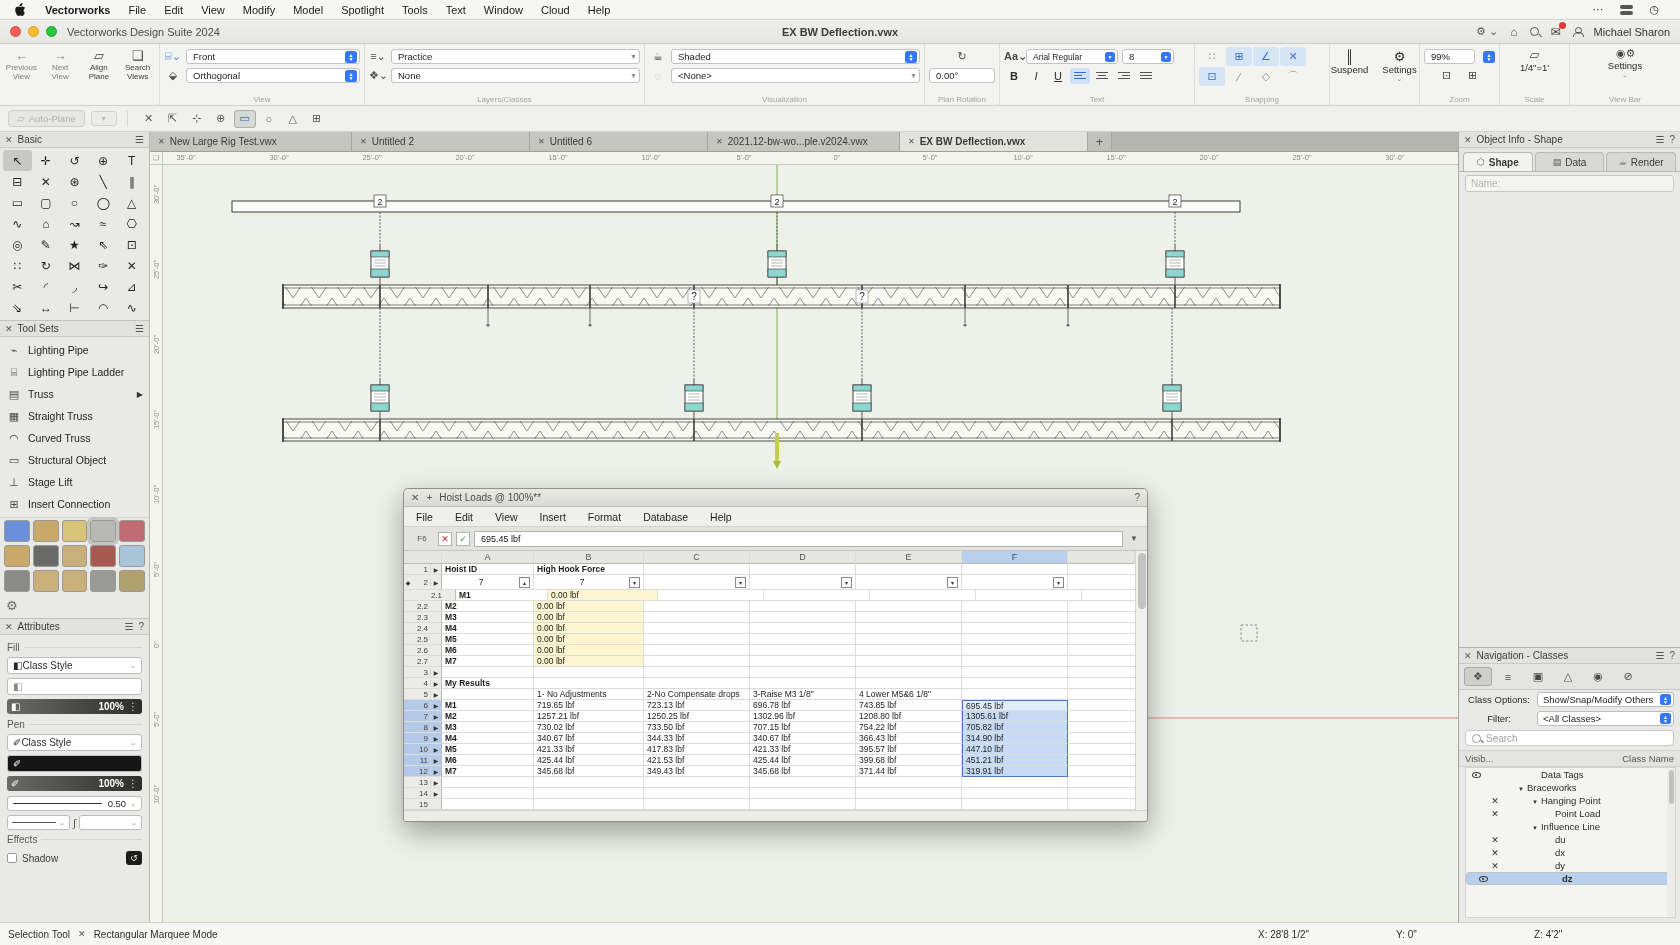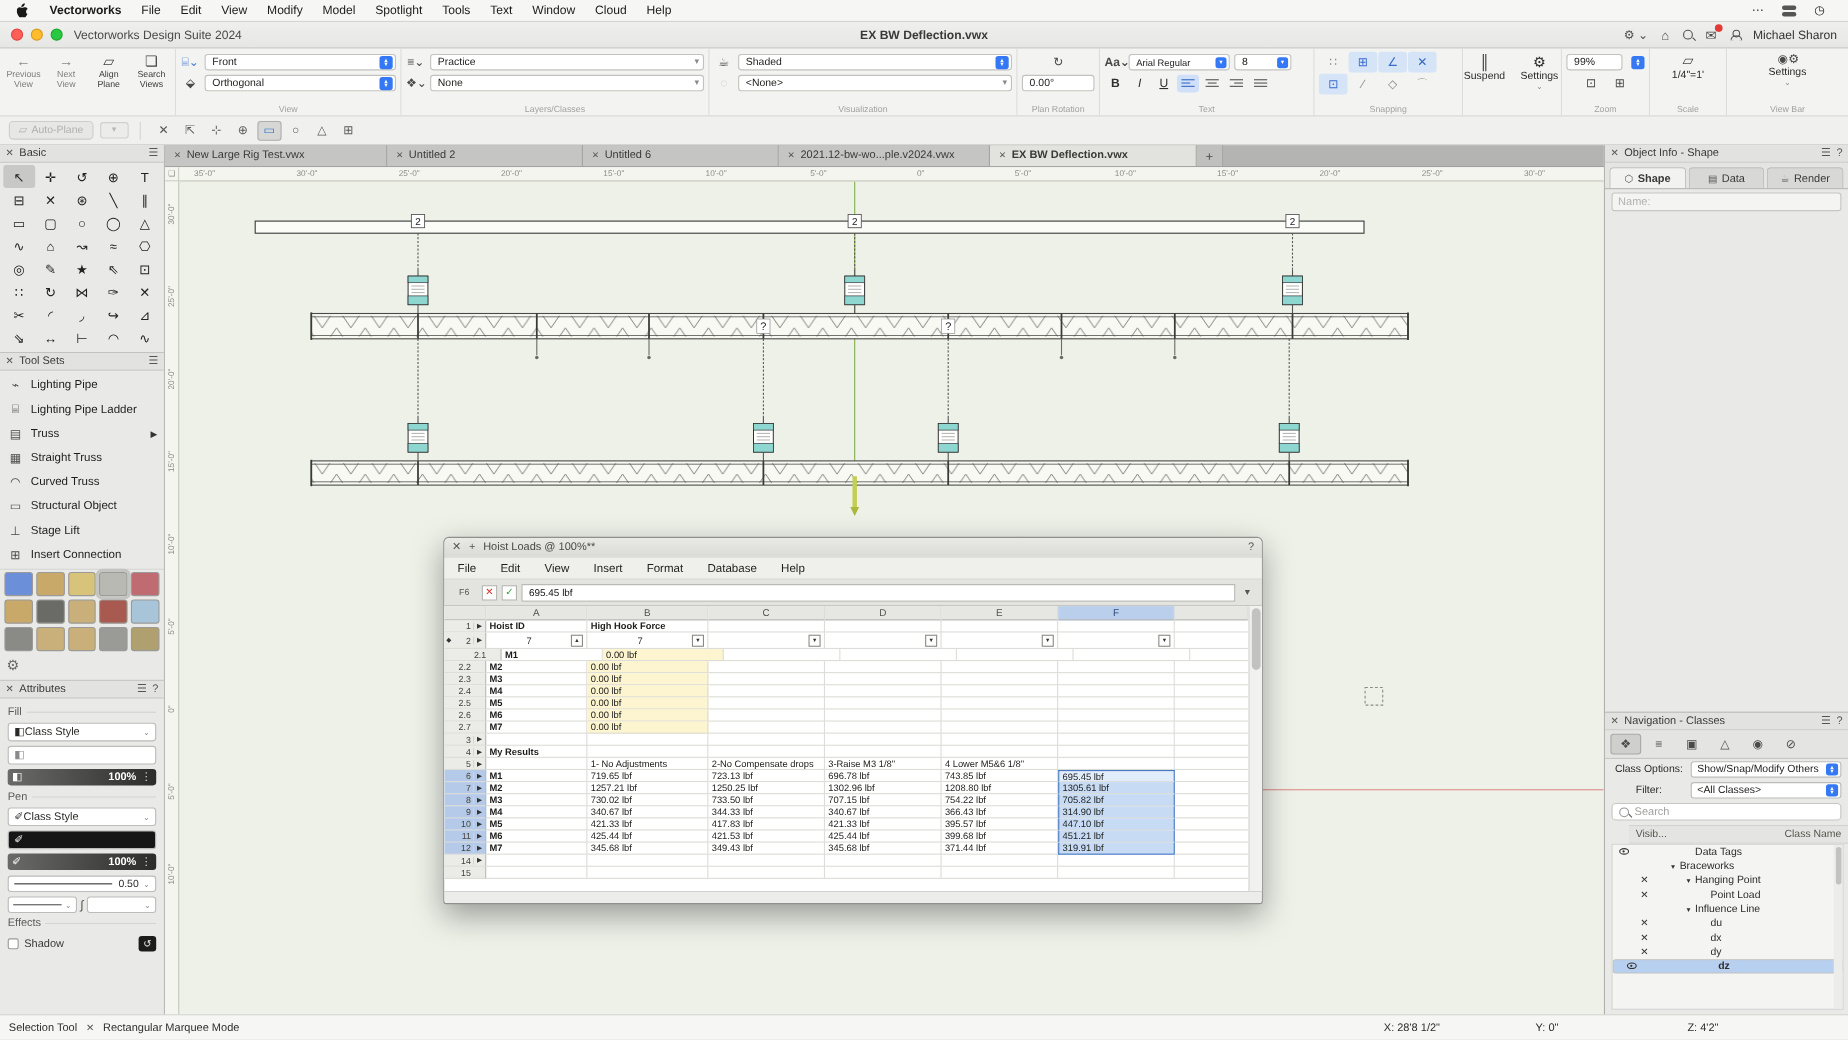--- a/index.html
+++ b/index.html
@@ -195,21 +195,21 @@
   .namerow{ padding:3px 6px 6px;}
   .namefield{ height:17px; background:#f4f4f2; border:1px solid #c6c6c4; border-radius:3px; font-size:10px; color:#b2b2b0; display:flex; align-items:center; padding:0 5px;}
   .navpanel{ flex:1; display:flex; flex-direction:column;}
   .navicons{ display:flex; gap:2px; padding:3px 5px; background:#e4e4e2; border-bottom:1px solid #c6c6c4;}
   .navico{ width:28px; height:19px; display:flex; align-items:center; justify-content:center; font-size:11px; color:#4a4a48; border-radius:3px; border:1px solid transparent;}
   .navico.active{ background:#cfcfcd; border-color:#a8a8a6;}
   .navrow{ display:flex; align-items:center; padding:2px 6px; gap:4px; font-size:9.5px; color:#2a2a28;}
   .navrow .lbl{ width:68px; flex:none;text-align:center;}
   .navsel{ flex:1; background:#fff; border:1px solid #bcbcba; border-radius:3px; height:15px; display:flex; align-items:center; font-size:9.5px; padding:0 2px 0 5px; color:#1d1d1b;}
   .searchbox{ margin:2px 6px 4px; background:#fff; border:1px solid #c6c6c4; border-radius:4px; height:16px; display:flex; align-items:center; gap:5px; padding:0 6px; font-size:10px; color:#a2a2a0;}
-  .clshead{ display:flex; font-size:9.5px; color:#55554f; padding:2px 6px; border-top:1px solid #d2d2d0; border-bottom:1px solid #d2d2d0; background:#e4e4e2;margin-left:22px;}
+  .clshead{ display:flex; font-size:9.5px; color:#55554f; padding:2px 6px; border-top:1px solid #d2d2d0; border-bottom:1px solid #d2d2d0; background:#e4e4e2;}
   .clshead .c1{ width:52px;}
   .clslist{ flex:1; background:#f4f4f2; margin:0 4px 4px 6px; border:1px solid #d2d2d0; position:relative; overflow:hidden;}
   .clsrow{ display:flex; align-items:center; height:13px; font-size:9.5px; color:#2b2b29; position:relative;}
   .clsrow.sel{ background:#b8d0f0;}
   .clsrow .vis1{ width:20px; text-align:center; flex:none;}
   .clsrow .vis2{ width:18px; text-align:center; flex:none; font-size:9px; color:#333;}
   .clsrow .tri{ font-size:6px; color:#333; margin-right:3px;}
   .eye{ display:inline-block; width:9px; height:6px; border:1px solid #333; border-radius:50%; position:relative; vertical-align:middle;}
   .eye::after{ content:""; position:absolute; left:2.5px; top:1px; width:2px; height:2px; border-radius:50%; background:#333;}
   .clscroll{ position:absolute; right:0; top:0; bottom:0; width:8px; background:#ececea;}
@@ -1133,20 +1133,33 @@
                 <div class="scell bold" style="width: 92px;">M7</div>
                 <div class="scell" style="width: 110px;">345.68 lbf</div>
                 <div class="scell" style="width: 106px;">349.43 lbf</div>
                 <div class="scell" style="width: 106px;">345.68 lbf</div>
                 <div class="scell" style="width: 106px;">371.44 lbf</div>
                 <div class="scell fcol-sel fs-bot" style="width: 106px;">319.91 lbf</div>
                 <div class="scell" style="flex: 1 1 0%; border-right: none;"></div>
               </div>
               <div class="srow" style="height: 11px;">
                 <div class="scell rowhdr" style="width: 38px;">
+                  <span class="num">13</span>
+                  <span class="arr">▶</span>
+                </div>
+                <div class="scell" style="width: 92px;"></div>
+                <div class="scell" style="width: 110px;"></div>
+                <div class="scell" style="width: 106px;"></div>
+                <div class="scell" style="width: 106px;"></div>
+                <div class="scell" style="width: 106px;"></div>
+                <div class="scell" style="width: 106px;"></div>
+                <div class="scell" style="flex: 1 1 0%; border-right: none;"></div>
+              </div>
+              <div class="srow" style="height: 11px;">
+                <div class="scell rowhdr" style="width: 38px;">
                   <span class="num">14</span>
                   <span class="arr">▶</span>
                 </div>
                 <div class="scell" style="width: 92px;"></div>
                 <div class="scell" style="width: 110px;"></div>
                 <div class="scell" style="width: 106px;"></div>
                 <div class="scell" style="width: 106px;"></div>
                 <div class="scell" style="width: 106px;"></div>
                 <div class="scell" style="width: 106px;"></div>
                 <div class="scell" style="flex: 1 1 0%; border-right: none;"></div>

